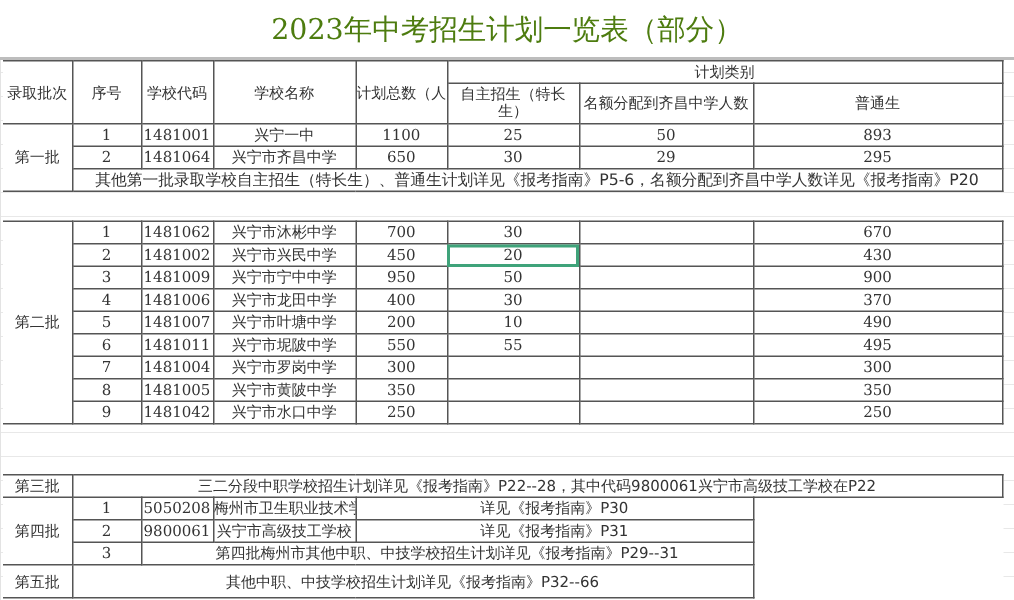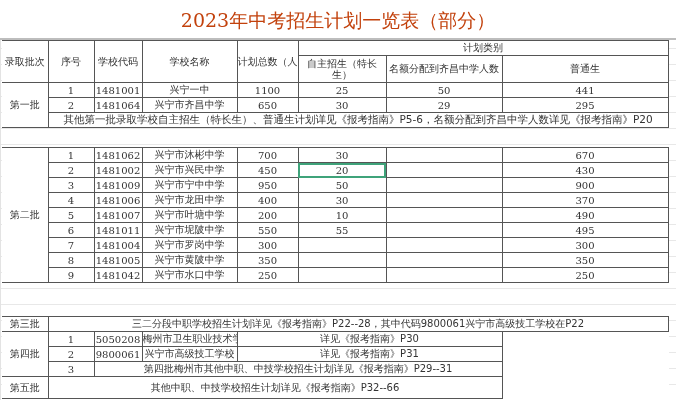--- a/index.html
+++ b/index.html
@@ -11,21 +11,21 @@
   }
   .gridbg {
     position:absolute; left:0; top:0; width:676px; height:400px;
     background-image:
       linear-gradient(to right, #e3e3e3 1px, transparent 1px),
       linear-gradient(to bottom, #e8e8e8 1px, transparent 1px);
     background-size: 676px 400px, 676px 16px;
   }
   .title {
     position:absolute; left:0; top:0; width:676px; height:38px;
-    text-align:center; line-height:40px; font-size:19px; color:#c2410c;
+    text-align:center; line-height:40px; font-size:19px; color:#4d7c0f;
     font-family: "DejaVu Serif", "Liberation Serif", serif;
     border-bottom:2px solid #bdbdbd;
     background:#fff;
   }
   .tbl {
     position:absolute; border-collapse:collapse; table-layout:fixed;
     background:#fff;
   }
   .tbl td {
     border:1px solid #555; padding:0; text-align:center; vertical-align:middle;
@@ -71,21 +71,21 @@
     <td>普通生</td>
   </tr>
   <tr style="height:13px">
     <td rowspan="3" class="left-nb">第一批</td>
     <td class="num">1</td>
     <td class="num">1481001</td>
     <td>兴宁一中</td>
     <td class="num">1100</td>
     <td class="num">25</td>
     <td class="num">50</td>
-    <td class="num">441</td>
+    <td class="num">893</td>
   </tr>
   <tr style="height:13px">
     <td class="num">2</td>
     <td class="num">1481064</td>
     <td>兴宁市齐昌中学</td>
     <td class="num">650</td>
     <td class="num">30</td>
     <td class="num">29</td>
     <td class="num">295</td>
   </tr>

